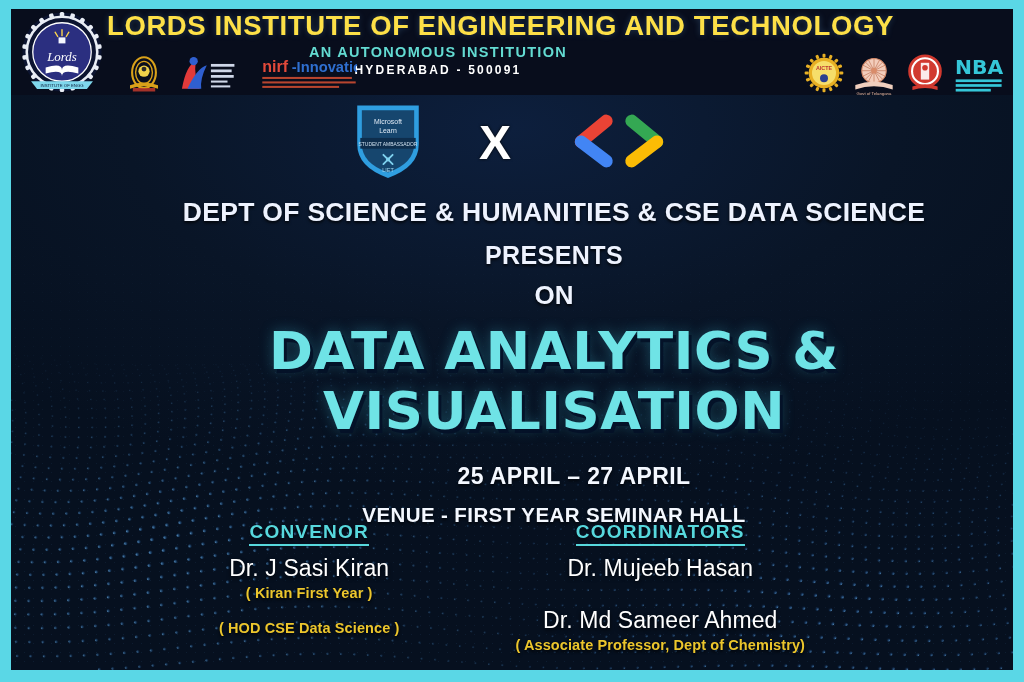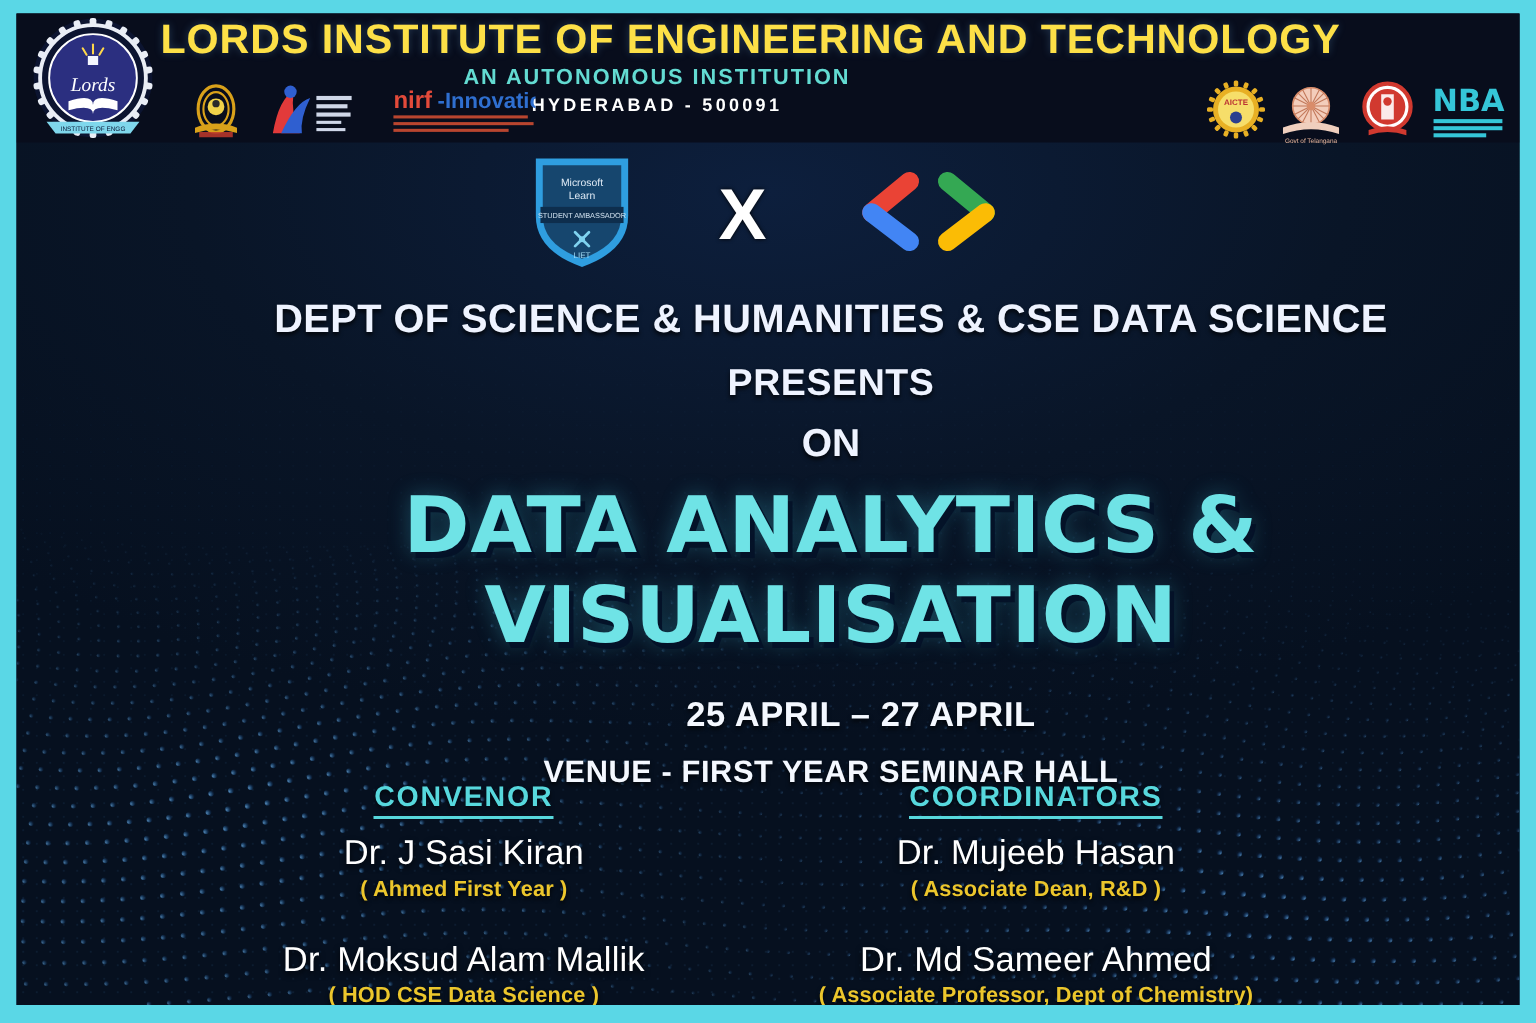--- a/index.html
+++ b/index.html
@@ -2437,30 +2437,28 @@
       <div class="maintitle">DATA ANALYTICS &amp; VISUALISATION</div>
       <div class="dates">25 APRIL – 27 APRIL</div>
       <div class="venue">VENUE - FIRST YEAR SEMINAR HALL</div>
     </div>
 
     <div class="people">
 
       <div class="col">
         <div class="role">CONVENOR</div>
         <div class="pname">Dr. J Sasi Kiran</div>
-        <div class="ptitle">( Ahmed First Year )</div>
+        <div class="ptitle">( Kiran First Year )</div>
         <div class="gap"></div>
-        <div class="pname">Dr. Moksud Alam Mallik</div>
         <div class="ptitle">( HOD CSE Data Science )</div>
       </div>
 
       <div class="col">
         <div class="role">COORDINATORS</div>
         <div class="pname">Dr. Mujeeb Hasan</div>
-        <div class="ptitle">( Associate Dean, R&amp;D )</div>
         <div class="gap"></div>
         <div class="pname">Dr. Md Sameer Ahmed</div>
         <div class="ptitle">( Associate Professor, Dept of Chemistry)</div>
       </div>
     </div>
 
   </div>
 </div>
 
 </body></html>

